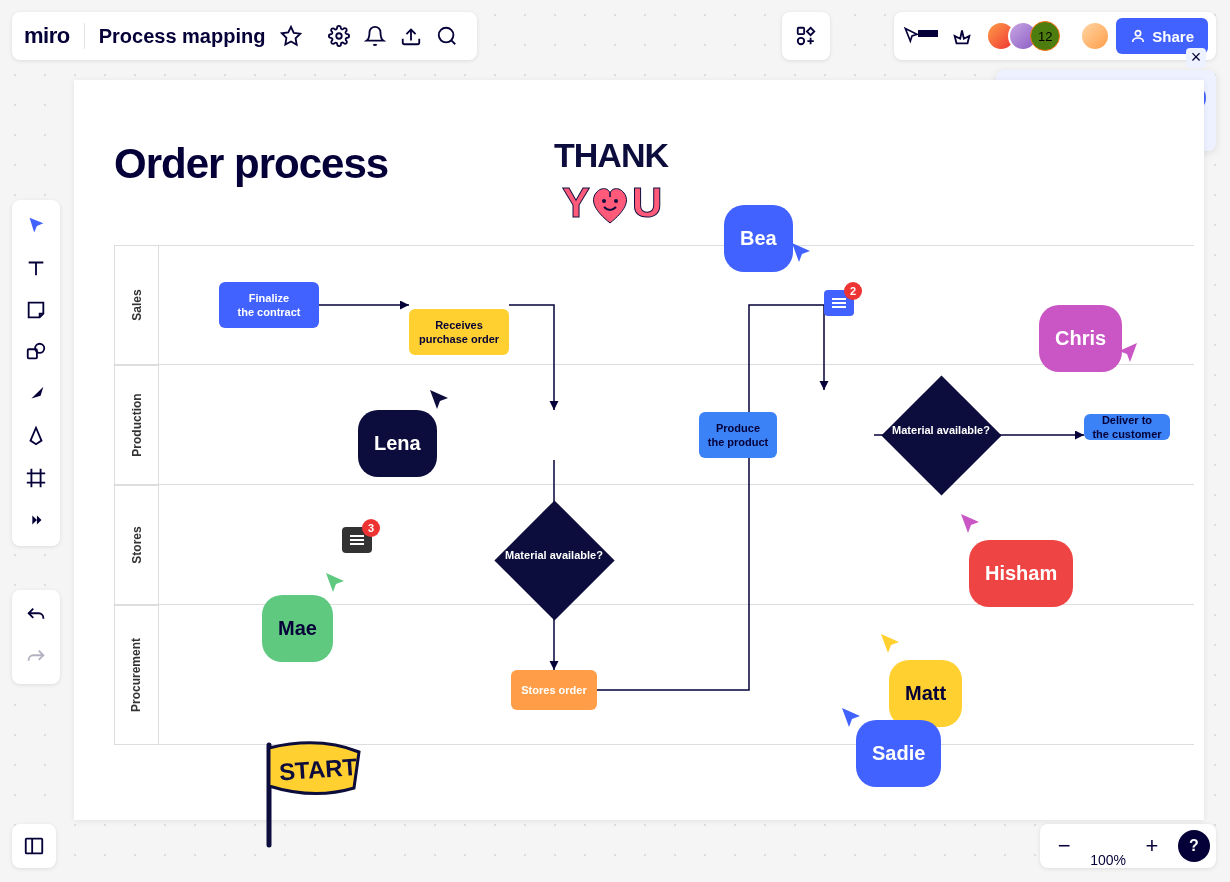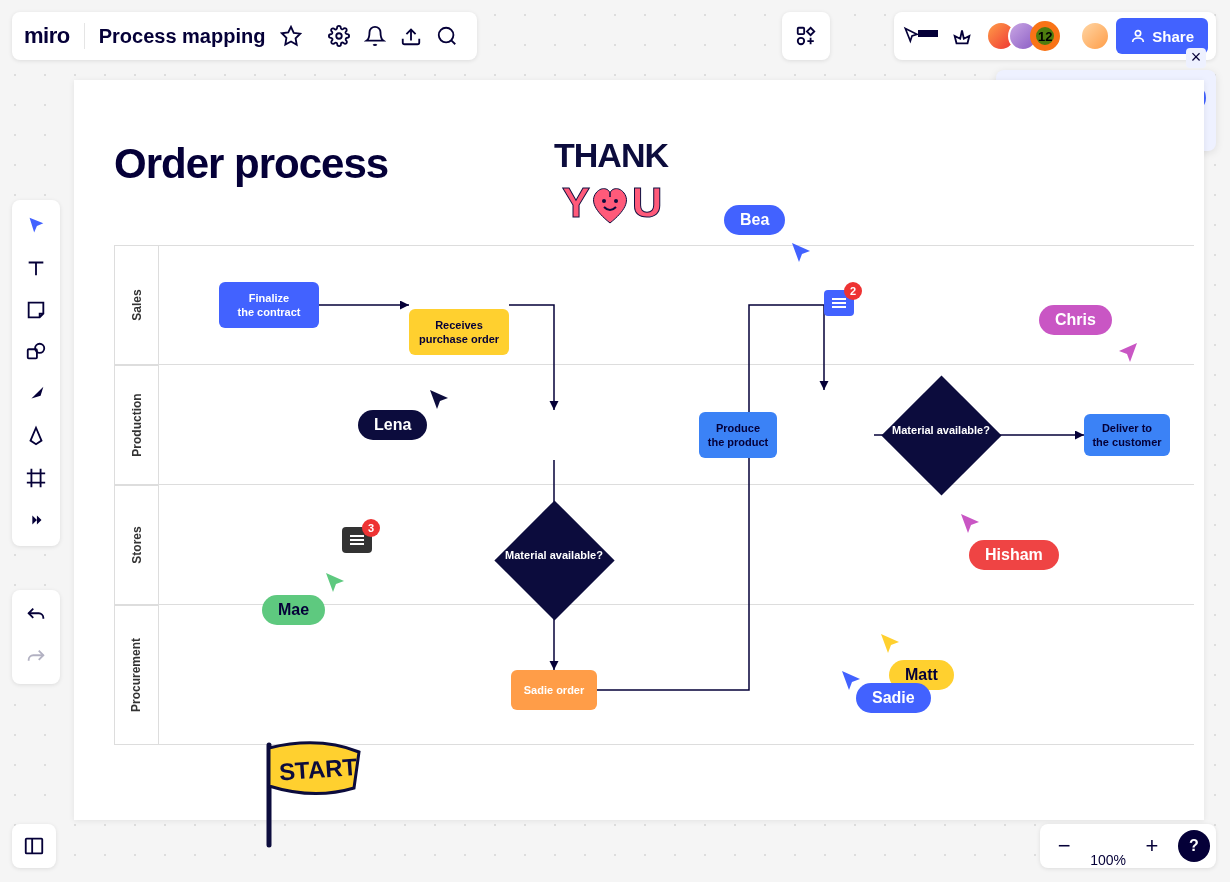--- a/index.html
+++ b/index.html
@@ -10,21 +10,21 @@
   .topbar { position: absolute; top: 12px; left: 12px; height: 48px; display: flex; align-items: center; background: #fff; border-radius: 8px; box-shadow: 0 1px 4px rgba(0,0,0,0.1); padding: 0 12px; }
   .logo { font-weight: 700; font-size: 22px; color: #050038; letter-spacing: -0.5px; padding-right: 14px; border-right: 1px solid #e5e5e5; }
   .board-title { font-size: 20px; font-weight: 600; color: #050038; margin-left: 14px; margin-right: 8px; }
   .icon-btn { width: 36px; height: 36px; display: flex; align-items: center; justify-content: center; border-radius: 6px; cursor: pointer; color: #050038; }
   .icon-btn svg { width: 22px; height: 22px; stroke: #050038; fill: none; stroke-width: 2; }
 
   .topbar-right1 { position: absolute; top: 12px; right: 400px; width: 48px; height: 48px; background: #fff; border-radius: 8px; box-shadow: 0 1px 4px rgba(0,0,0,0.1); display: flex; align-items: center; justify-content: center; }
   .topbar-right2 { position: absolute; top: 12px; right: 14px; height: 48px; background: #fff; border-radius: 8px; box-shadow: 0 1px 4px rgba(0,0,0,0.1); display: flex; align-items: center; padding: 0 8px; gap: 6px; }
   .avatars { display: flex; align-items: center; }
   .avatar { width: 30px; height: 30px; border-radius: 50%; border: 2px solid #fff; margin-left: -8px; }
-  .avatar-count { width: 30px; height: 30px; border-radius: 50%; background: #4d7c0f; border: 6px solid #f97316; display: flex; align-items: center; justify-content: center; font-size: 13px; font-weight: 700; margin-left: -8px; }
+  .avatar-count { width: 30px; height: 30px; border-radius: 50%; background: #4d7c0f; border: 1px solid #f97316; display: flex; align-items: center; justify-content: center; font-size: 13px; font-weight: 400; margin-left: -8px; }
   .share-btn { background: #4262ff; color: #fff; border: none; border-radius: 6px; height: 36px; padding: 0 14px; font-size: 15px; font-weight: 600; display: flex; align-items: center; gap: 6px; cursor: pointer; }
 
   
   .timer { position: absolute; top: 70px; right: 14px; width: 220px; background: #eef1ff; border-radius: 8px; padding: 10px 14px; box-shadow: 0 2px 8px rgba(0,0,0,0.1); }
   .timer-time { font-size: 34px; font-weight: 700; color: #050038; display: flex; align-items: baseline; gap: 4px; }
   .timer-ctrls { position: absolute; right: 10px; top: 14px; display: flex; gap: 4px; }
   .timer-ctrl { width: 28px; height: 28px; border-radius: 50%; background: #dbe0ff; display: flex; align-items: center; justify-content: center; cursor: pointer; }
   .timer-ctrl.play { background: #4262ff; }
   .timer-close { position: absolute; right: 10px; top: -22px; font-size: 18px; color: #050038; cursor: pointer; background:#eef1ff; width:20px; height:20px; text-align:center; line-height:18px; border-radius:4px;}
   .timer-bottom { display: flex; align-items: center; gap: 8px; margin-top: 4px; }
@@ -55,21 +55,21 @@
   .diamond { position: absolute; width: 85px; height: 85px; background: #0c0c3d; transform: rotate(45deg); }
   .diamond-text { position: absolute; width: 100px; text-align: center; font-size: 11px; font-weight: 600; color: #fff; line-height: 1.3; }
 
   
   svg.connectors { position: absolute; left: 0; top: 0; width: 100%; height: 100%; pointer-events: none; }
   .connectors path, .connectors line { stroke: #050038; stroke-width: 1.5; fill: none; }
   .connectors marker path { fill: #050038; stroke: none;}
 
   
   .cursor-group { position: absolute; }
-  .name-pill { padding: 6px 16px; border-radius: 20px; font-size: 16px; font-weight: 600; color: #fff; }
+  .name-pill { padding: 22px 16px; border-radius: 20px; font-size: 20px; font-weight: 600; color: #fff; }
 
   
   .comment-badge { position: absolute; width: 30px; height: 26px; background: #333; border-radius: 4px; display:flex; align-items:center; justify-content:center; }
   .comment-badge::after { content:''; position:absolute; bottom:-5px; left:6px; border:5px solid transparent; border-top-color:#333; }
   .comment-count { position: absolute; top: -8px; right: -8px; width: 18px; height: 18px; background: #e33; color: #fff; border-radius: 50%; font-size: 11px; font-weight: 700; display:flex; align-items:center; justify-content:center; }
   .comment-blue { background: #4262ff; }
   .comment-blue::after { border-top-color: #4262ff; }
 
   
   .sticker-thank { position: absolute; text-align:center;margin-top:36px; }
@@ -296,22 +296,22 @@
     <line x1="800" y1="355" x2="825" y2="355" marker-end="url(#ah)"></line>
     <line x1="910" y1="355" x2="1010" y2="355" marker-end="url(#ah)"></line>
   </svg>
 
   <div class="node node-blue" style="left:145px; top:202px; width:100px; height:46px; white-space:pre-line;">Finalize
 the contract</div>
   <div class="node node-yellow" style="left:335px; top:202px; width:100px; height:46px; white-space:pre-line;margin-top:27px;">Receives
 purchase order</div>
   <div class="node node-purple" style="left:625px; top:332px; width:78px; height:46px; white-space:pre-line;">Produce
 the product</div>
-  <div class="node node-orange" style="left:437px; top:590px; width:86px; height:40px;">Sadie order</div>
-  <div class="node node-purple" style="left:1010px; top:334px; width:86px; height:42px; white-space:pre-line;">Deliver to
+  <div class="node node-orange" style="left:437px; top:590px; width:86px; height:40px;">Stores order</div>
+  <div class="node node-purple" style="left:1010px; top:334px; width:86px; height:26px; white-space:pre-line;">Deliver to
 the customer</div>
 
   <div class="diamond" style="left:438px; top:438px;"></div>
   <div class="diamond-text" style="left:430px; top:468px;">Material available?</div>
   <div class="diamond" style="left:825px; top:313px;"></div>
   <div class="diamond-text" style="left:817px; top:343px;">Material available?</div>
 
   <div class="comment-badge" style="left:268px; top:447px;">
     <div style="width:14px;height:2px;background:#fff;box-shadow:0 4px 0 #fff, 0 -4px 0 #fff;"></div>
     <div class="comment-count">3</div>
@@ -350,21 +350,21 @@
     <svg width="26" height="26" style="position:absolute; left:-10px; top:-28px;">
         <path d="M2 2l18 8-8 3-3 8z" fill="#c956c4"></path>
       </svg>
   </div>
   <div class="cursor-group" style="left:815px; top:580px;">
     <div class="name-pill" style="background:#ffd02f; color:#050038;">Matt</div>
     <svg width="26" height="26" style="position:absolute; left:-10px; top:-28px;">
         <path d="M2 2l18 8-8 3-3 8z" fill="#ffd02f"></path>
       </svg>
   </div>
-  <div class="cursor-group" style="left:782px; top:603px;">
+  <div class="cursor-group" style="left:782px; top:640px;">
     <div class="name-pill" style="background:#4262ff;">Sadie</div>
     <svg width="26" height="26" style="position:absolute; left:-16px; top:-14px;">
         <path d="M2 2l18 8-8 3-3 8z" fill="#4262ff"></path>
       </svg>
   </div>
 
   <div class="sticker-start" style="left:185px; top:660px;">
     <svg width="120" height="110" viewBox="0 0 120 110">
       <path d="M10 5 L10 105" stroke="#0c0c3d" stroke-width="5" stroke-linecap="round"></path>
       <path d="M10 8 Q60 -4 100 12 L95 48 Q55 60 10 46 Z" fill="#ffd02f" stroke="#0c0c3d" stroke-width="3"></path>

